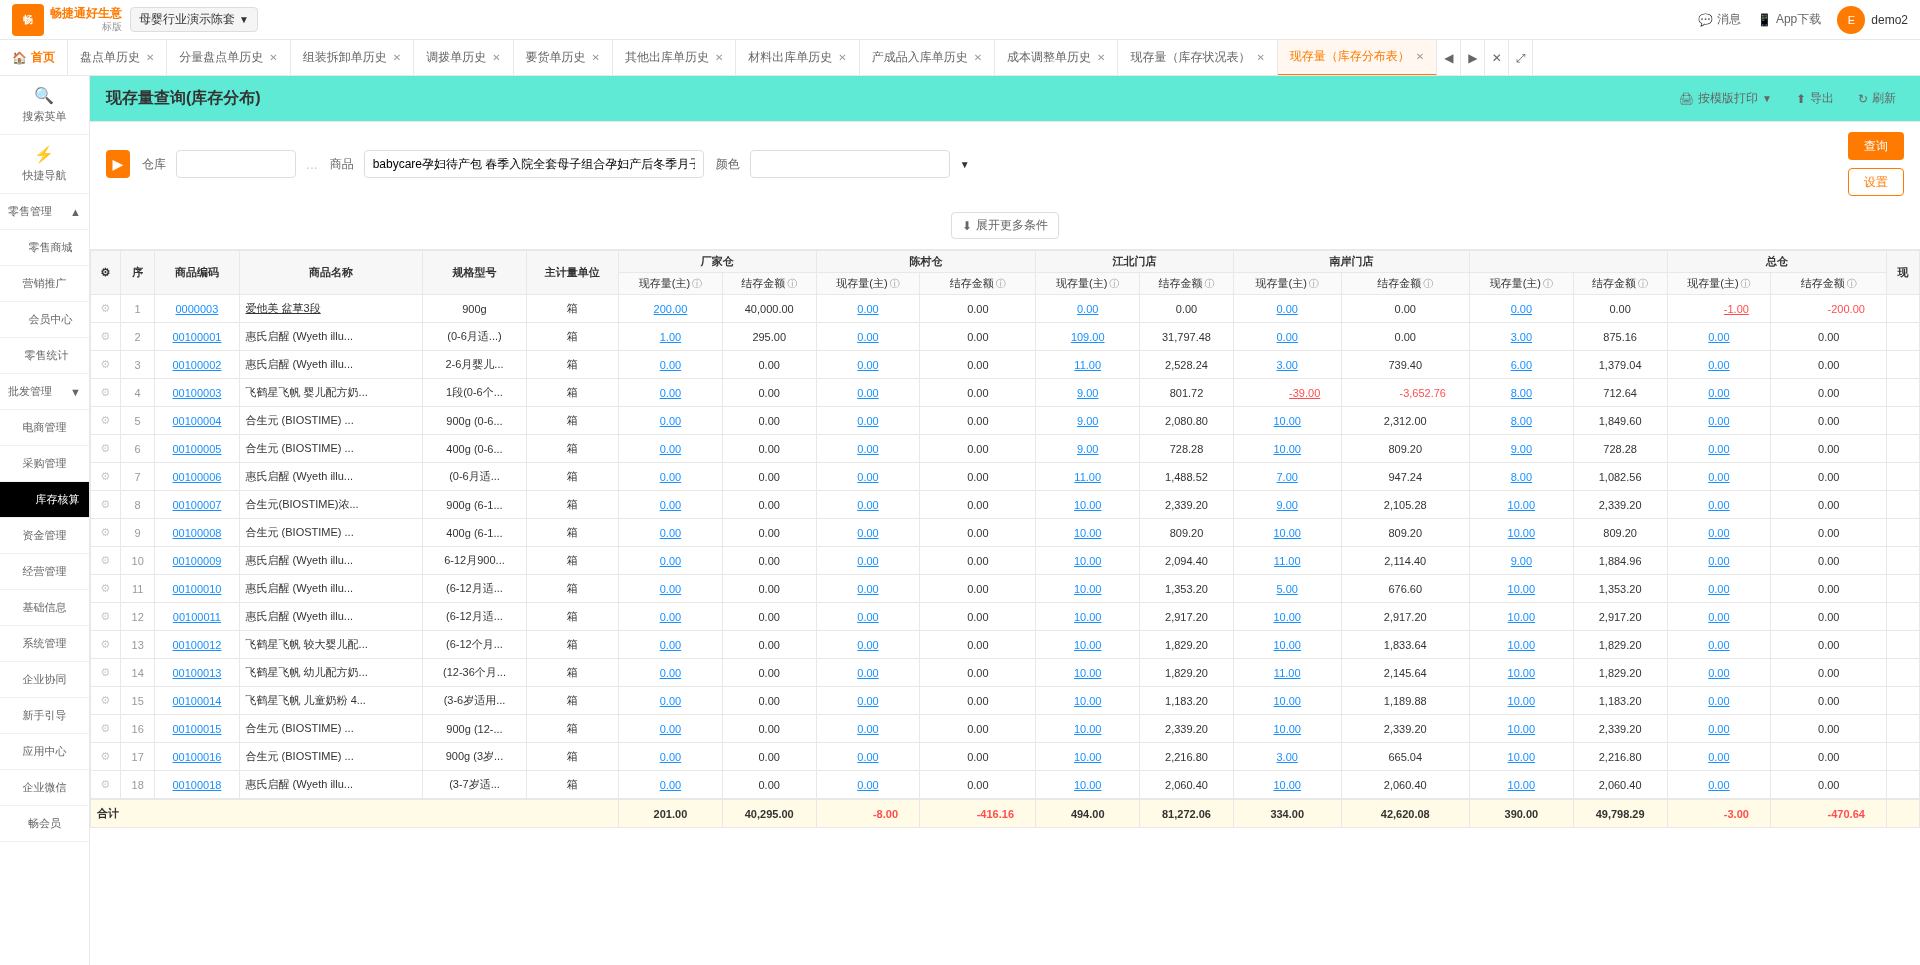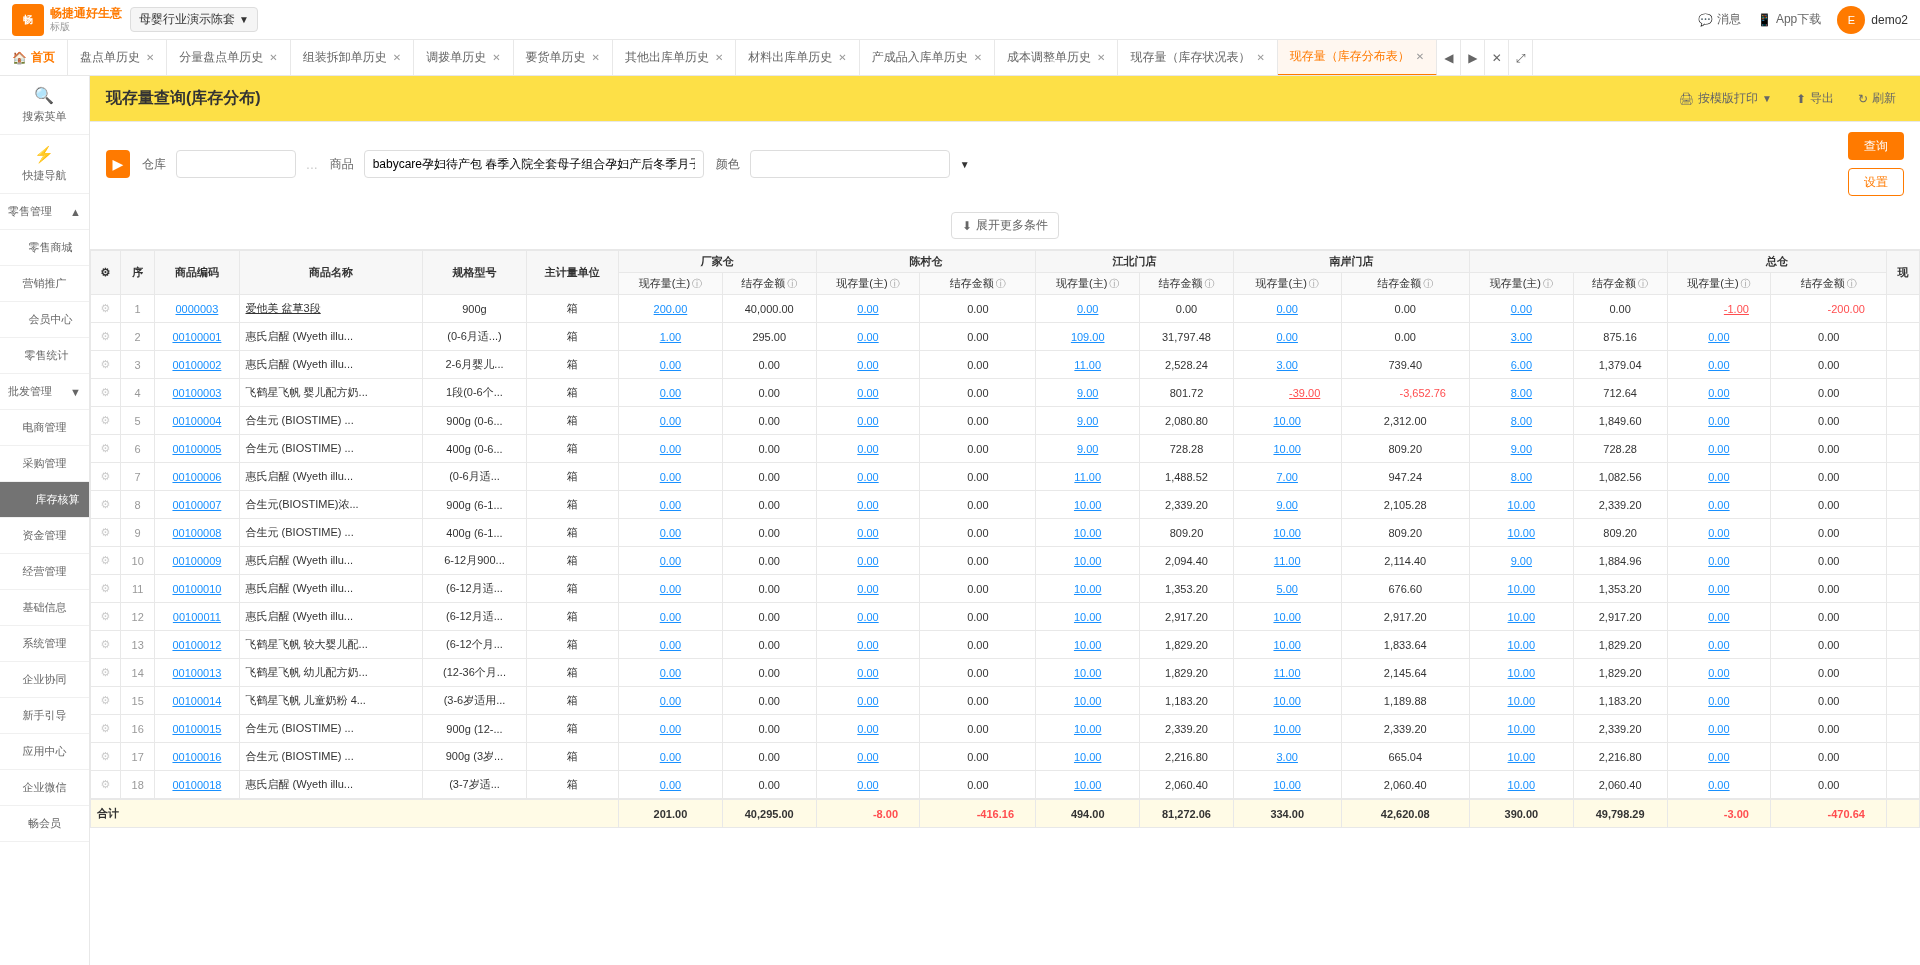--- a/index.html
+++ b/index.html
@@ -22,28 +22,28 @@
     .tab-item.home { color: #ff7a00; font-weight: bold; }
     .tab-close { color: #999; font-size: 10px; margin-left: 2px; cursor: pointer; }
     .tab-nav-btn { width: 24px; height: 36px; display: flex; align-items: center; justify-content: center; cursor: pointer; color: #666; border-right: 1px solid #e8e8e8; flex-shrink: 0; }
     
     
     .main-layout { display: flex; height: calc(965px - 76px); }
     
     
     .sidebar { width: 90px; background: #fff; border-right: 1px solid #e8e8e8; display: flex; flex-direction: column; overflow-y: auto; flex-shrink: 0; }
     .sidebar-item { display: flex; flex-direction: column; align-items: center; padding: 10px 4px; cursor: pointer; font-size: 11px; color: #666; border-bottom: 1px solid #f0f0f0; gap: 4px; text-align: center; }
-    .sidebar-item.active { background: #737373; color: #fff; padding-left: 30px; }
+    .sidebar-item.active { background: #000000; color: #fff; padding-left: 30px; }
     .sidebar-icon { font-size: 16px; }
     
     
     .content { flex: 1; overflow: hidden; display: flex; flex-direction: column; background: #f5f5f5; }
     
     
-    .page-header { background: #fde047; padding: 10px 16px; display: flex; align-items: center; justify-content: space-between; border-bottom: 1px solid #e8e8e8; }
+    .page-header { background: #5eead4; padding: 10px 16px; display: flex; align-items: center; justify-content: space-between; border-bottom: 1px solid #e8e8e8; }
     .page-title { font-size: 16px; font-weight: bold; color: #333; }
     .page-actions { display: flex; align-items: center; gap: 8px; }
     .page-action-btn { display: flex; align-items: center; gap: 4px; font-size: 12px; color: #666; cursor: pointer; padding: 4px 8px; border-radius: 4px; }
     
     
     .filter-area { background: #fff; padding: 10px 16px; border-bottom: 1px solid #e8e8e8; }
     .filter-row { display: flex; align-items: center; gap: 12px; flex-wrap: wrap; }
     .filter-item { display: flex; align-items: center; gap: 10px; }
     .filter-label { font-size: 12px; color: #666; white-space: nowrap; }
     .filter-input { height: 28px; border: 1px solid #ddd; border-radius: 4px; padding: 0 8px; font-size: 12px; outline: none; }
@@ -75,21 +75,21 @@
     ::-webkit-scrollbar-track { background: #f1f1f1; }
     ::-webkit-scrollbar-thumb { background: #ccc; border-radius: 3px; }
   </style>
 </head>
 <body>
 
 <div class="top-bar">
   <div class="top-bar-left">
     <div class="logo-area">
       <div class="logo-icon">畅</div>
-      <div style="display:flex;flex-direction:column;line-height:1.2;">
+      <div style="display:flex;flex-direction:column;line-height:1.2;align-items:flex-end;">
         <span style="font-size:12px;font-weight:bold;color:#ff7a00;">畅捷通好生意</span>
         <span style="font-size:10px;color:#999;">标版</span>
       </div>
     </div>
     <div class="industry-selector">
       <span>母婴行业演示陈套</span>
       <span style="font-size:10px;">▼</span>
     </div>
   </div>
   <div class="top-bar-right">

